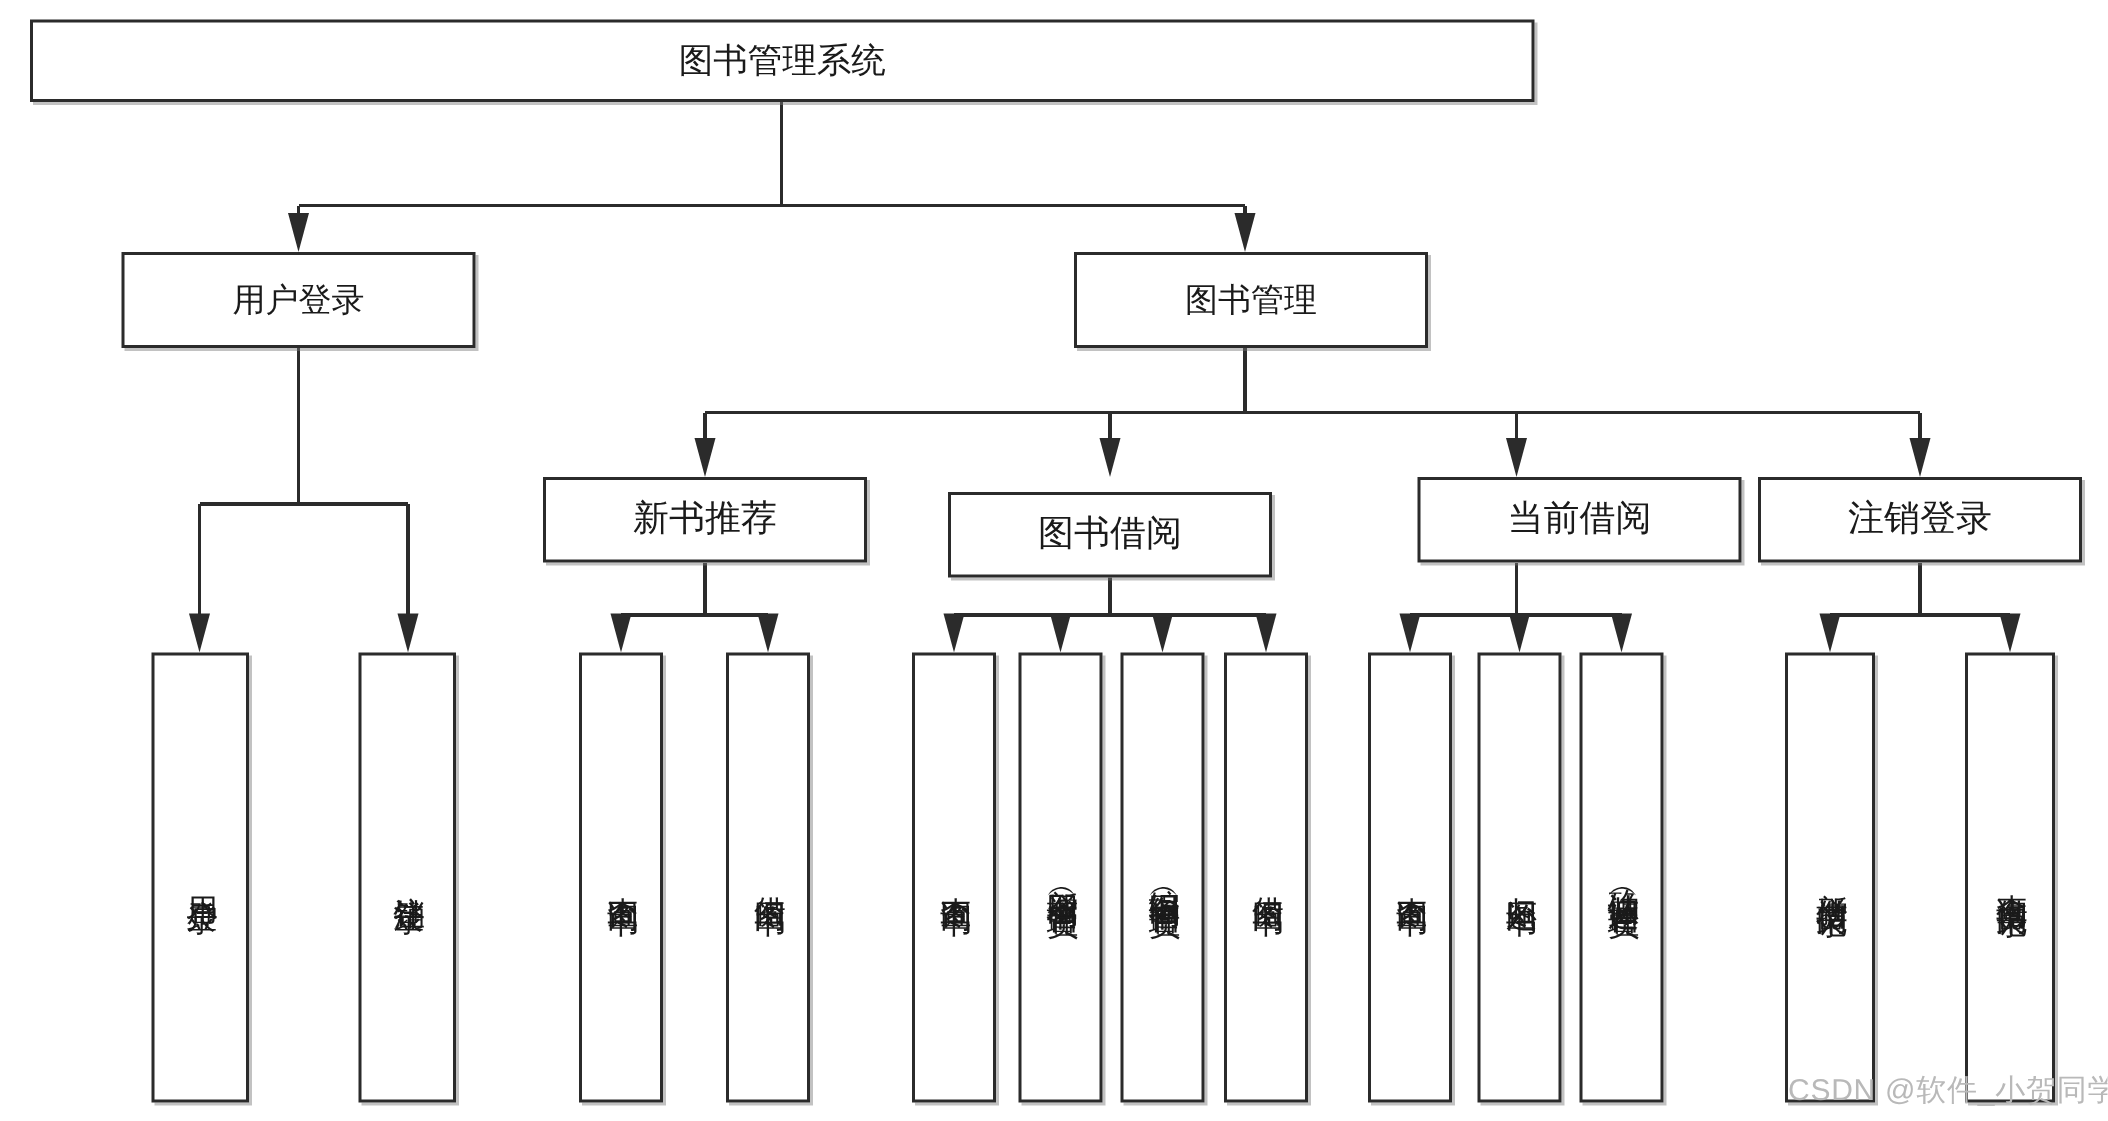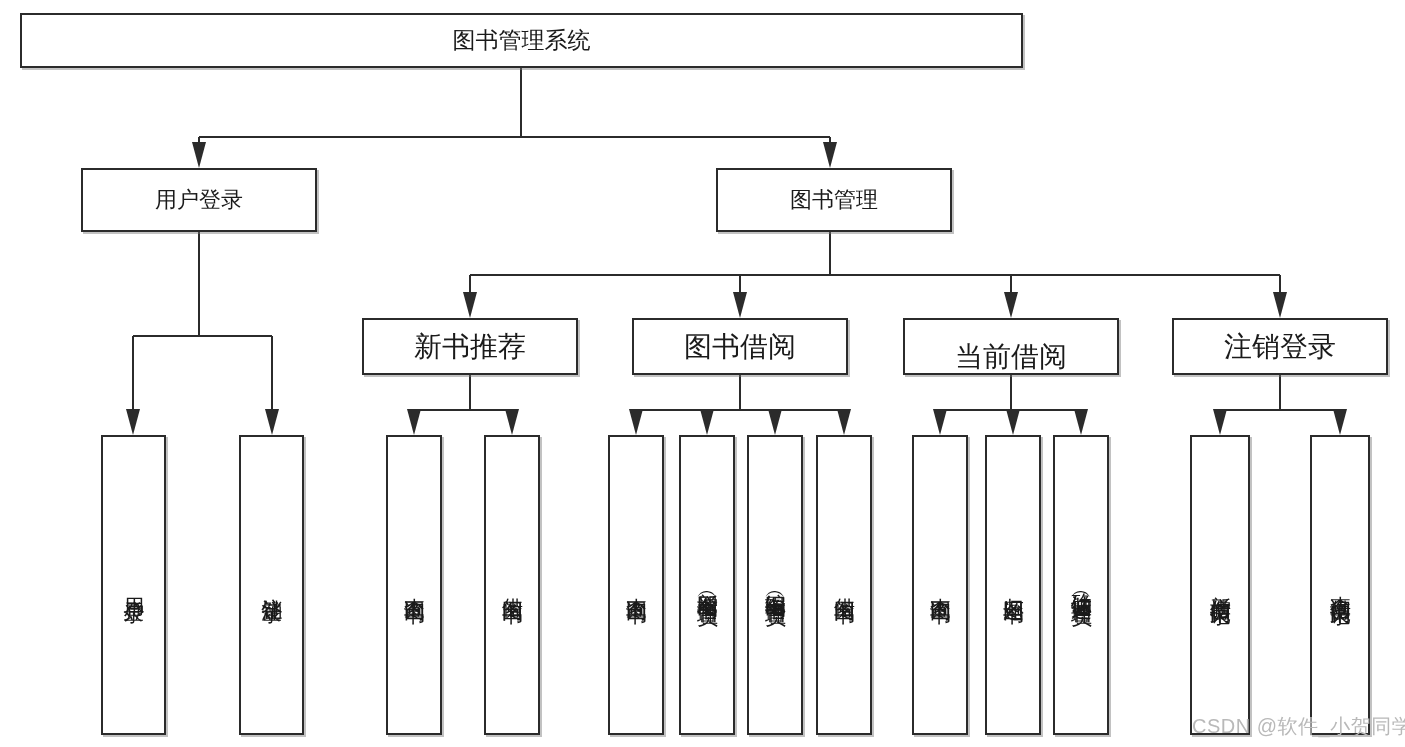--- a/index.html
+++ b/index.html
@@ -39,21 +39,21 @@
   }
   .node-label {
     font-family: "Liberation Sans", "DejaVu Sans", sans-serif;
     color: #1a1a1a;
     text-align: center;
     white-space: nowrap;
     line-height: 1.18;
   }
   .node-root .node-label { font-size: 23px; }
   .node-l2 .node-label { font-size: 22px; }
-  .node-l3 .node-label { font-size: 28px; }
+  .node-l3 .node-label { font-size: 24px; }
   .node-leaf {
     align-items: center;
     justify-content: center;
   }
   .node-leaf .node-label {
     font-size: 21px;
     writing-mode: vertical-rl;
     text-orientation: upright;
     letter-spacing: 2px;
     white-space: nowrap;
@@ -134,24 +134,24 @@
       </div>
       <div class="node-box node-l2" style="left: 81px; top: 168px; width: 236px; height: 64px;">
         <span class="node-label">用户登录</span>
       </div>
       <div class="node-box node-l2" style="left: 716px; top: 168px; width: 236px; height: 64px;">
         <span class="node-label">图书管理</span>
       </div>
       <div class="node-box node-l3" style="left: 362px; top: 318px; width: 216px; height: 57px;">
         <span class="node-label">新书推荐</span>
       </div>
-      <div class="node-box node-l3" style="left: 632px; top: 318px; width: 216px; height: 57px;">
+      <div class="node-box node-l3" style="left: 632px; top: 328px; width: 216px; height: 57px;">
         <span class="node-label">图书借阅</span>
       </div>
-      <div class="node-box node-l3" style="left: 903px; top: 318px; width: 216px; height: 57px; align-items: flex-end;">
+      <div class="node-box node-l3" style="left: 945px; top: 318px; width: 216px; height: 57px;">
         <span class="node-label">当前借阅</span>
       </div>
       <div class="node-box node-l3" style="left: 1172px; top: 318px; width: 216px; height: 57px;">
         <span class="node-label">注销登录</span>
       </div>
       <div class="node-box node-leaf" style="left: 101px; top: 435px; width: 65px; height: 300px;">
         <span class="node-label">用户登录</span>
       </div>
       <div class="node-box node-leaf" style="left: 239px; top: 435px; width: 65px; height: 300px;">
         <span class="node-label">注销登录</span>

